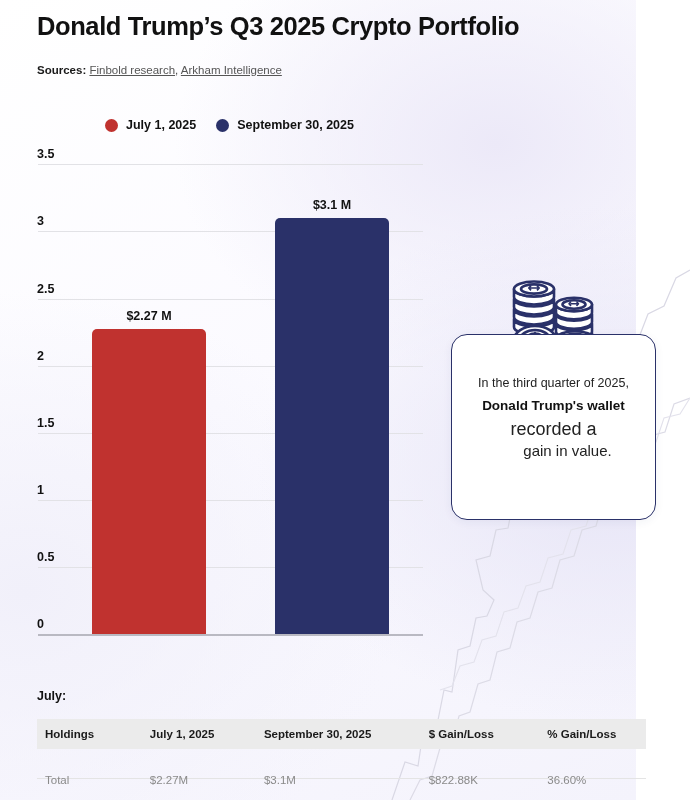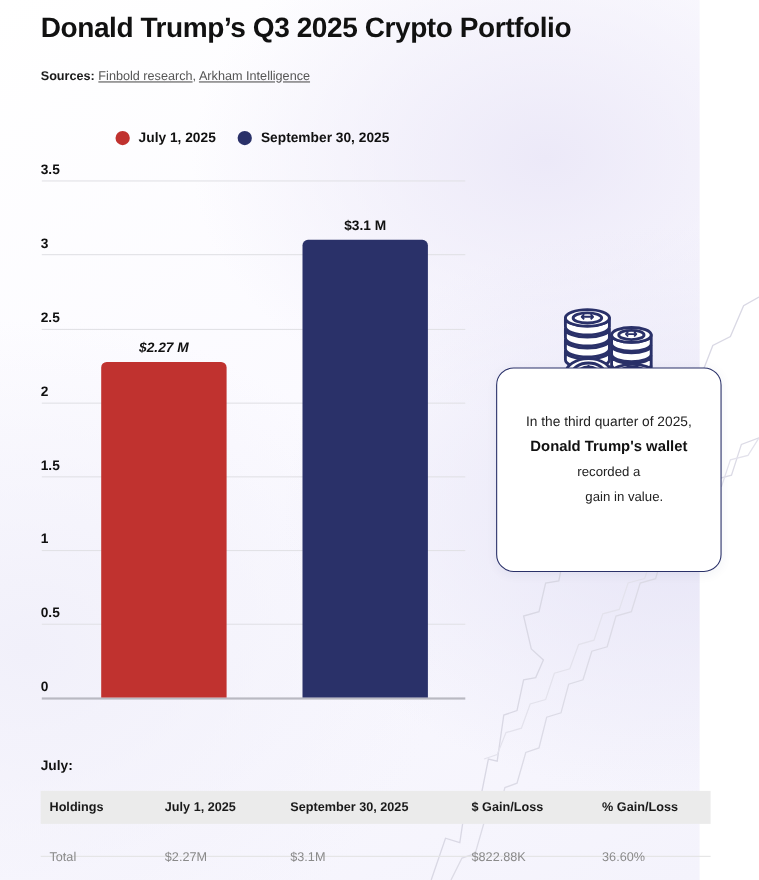--- a/index.html
+++ b/index.html
@@ -74,26 +74,26 @@
   .coins {
     position: absolute; left: 500px; top: 267px;
     width: 112px; height: 100px;
   }
   .callout-text {
     position: absolute; left: 451px; top: 372px; width: 205px;
     text-align: center; color: #222222;
   }
   .callout-text .l1 { font-size: 12.5px; line-height: 22px; }
   .callout-text .l2 { font-size: 13.5px; font-weight: 700; line-height: 24px; color: #111111; }
-  .callout-text .l3 { font-size: 12px; line-height: 22px; }
+  .callout-text .l3 { font-size: 18px; line-height: 22px; }
   .callout-text .pct {
     font-size: 31px; font-weight: 800; color: #c0322f;
     line-height: 40px; letter-spacing: -0.5px;
   }
-  .callout-text .l5 { font-size: 12px; line-height: 22px; margin-left: 28px; }
+  .callout-text .l5 { font-size: 15px; line-height: 22px; margin-left: 28px; }
 
   
   .data-label {
     position: absolute; left: 37px; top: 689px;
     font-size: 12.5px; font-weight: 700; color: #111111;
   }
   .table { position: absolute; left: 37px; top: 719px; width: 609px; }
   .table-row { display: flex; align-items: center; gap: 12px; }
   .table-row.head { background: #ebebeb; height: 30px; }
   .table-row.body { height: 30px; border-bottom: 1px solid #e4e4e4; }
@@ -153,21 +153,21 @@
         <div class="tick-label" style="top: 215.6px;">2</div>
         <div class="grid-row" style="top: 148.5px;"></div>
         <div class="tick-label" style="top: 148.5px;">2.5</div>
         <div class="grid-row" style="top: 81.4px;"></div>
         <div class="tick-label" style="top: 81.4px;">3</div>
         <div class="grid-row" style="top: 14.3px;"></div>
         <div class="tick-label" style="top: 14.3px;">3.5</div>
       </div>
     <div id="bars-layer">
         <div class="bar" style="left: 92px; width: 114px; height: 304.634px; bottom: 16px; background: rgb(192, 50, 47);"></div>
-        <div class="bar-value" style="left: 92px; width: 114px; top: 159.366px; font-style: italic;">$2.27 M</div>
+        <div class="bar-value" style="left: 92px; width: 114px; top: 159.366px;">$2.27 M</div>
         <div class="bar" style="left: 275px; width: 114px; height: 416.02px; bottom: 16px; background: rgb(42, 49, 105);"></div>
         <div class="bar-value" style="left: 275px; width: 114px; top: 47.98px;">$3.1 M</div>
       </div>
   </div>
 
   <svg class="coins" viewBox="0 0 112 100">
     <g fill="#ffffff" stroke="#2a3169" stroke-width="2.6" stroke-linejoin="round">
       <g>
         <path d="M14 60 v-8 a20 7.5 0 0 0 40 0 v8 a20 7.5 0 0 1 -40 0z"></path>
         <path d="M14 50 v-8 a20 7.5 0 0 0 40 0 v8 a20 7.5 0 0 1 -40 0z"></path>

